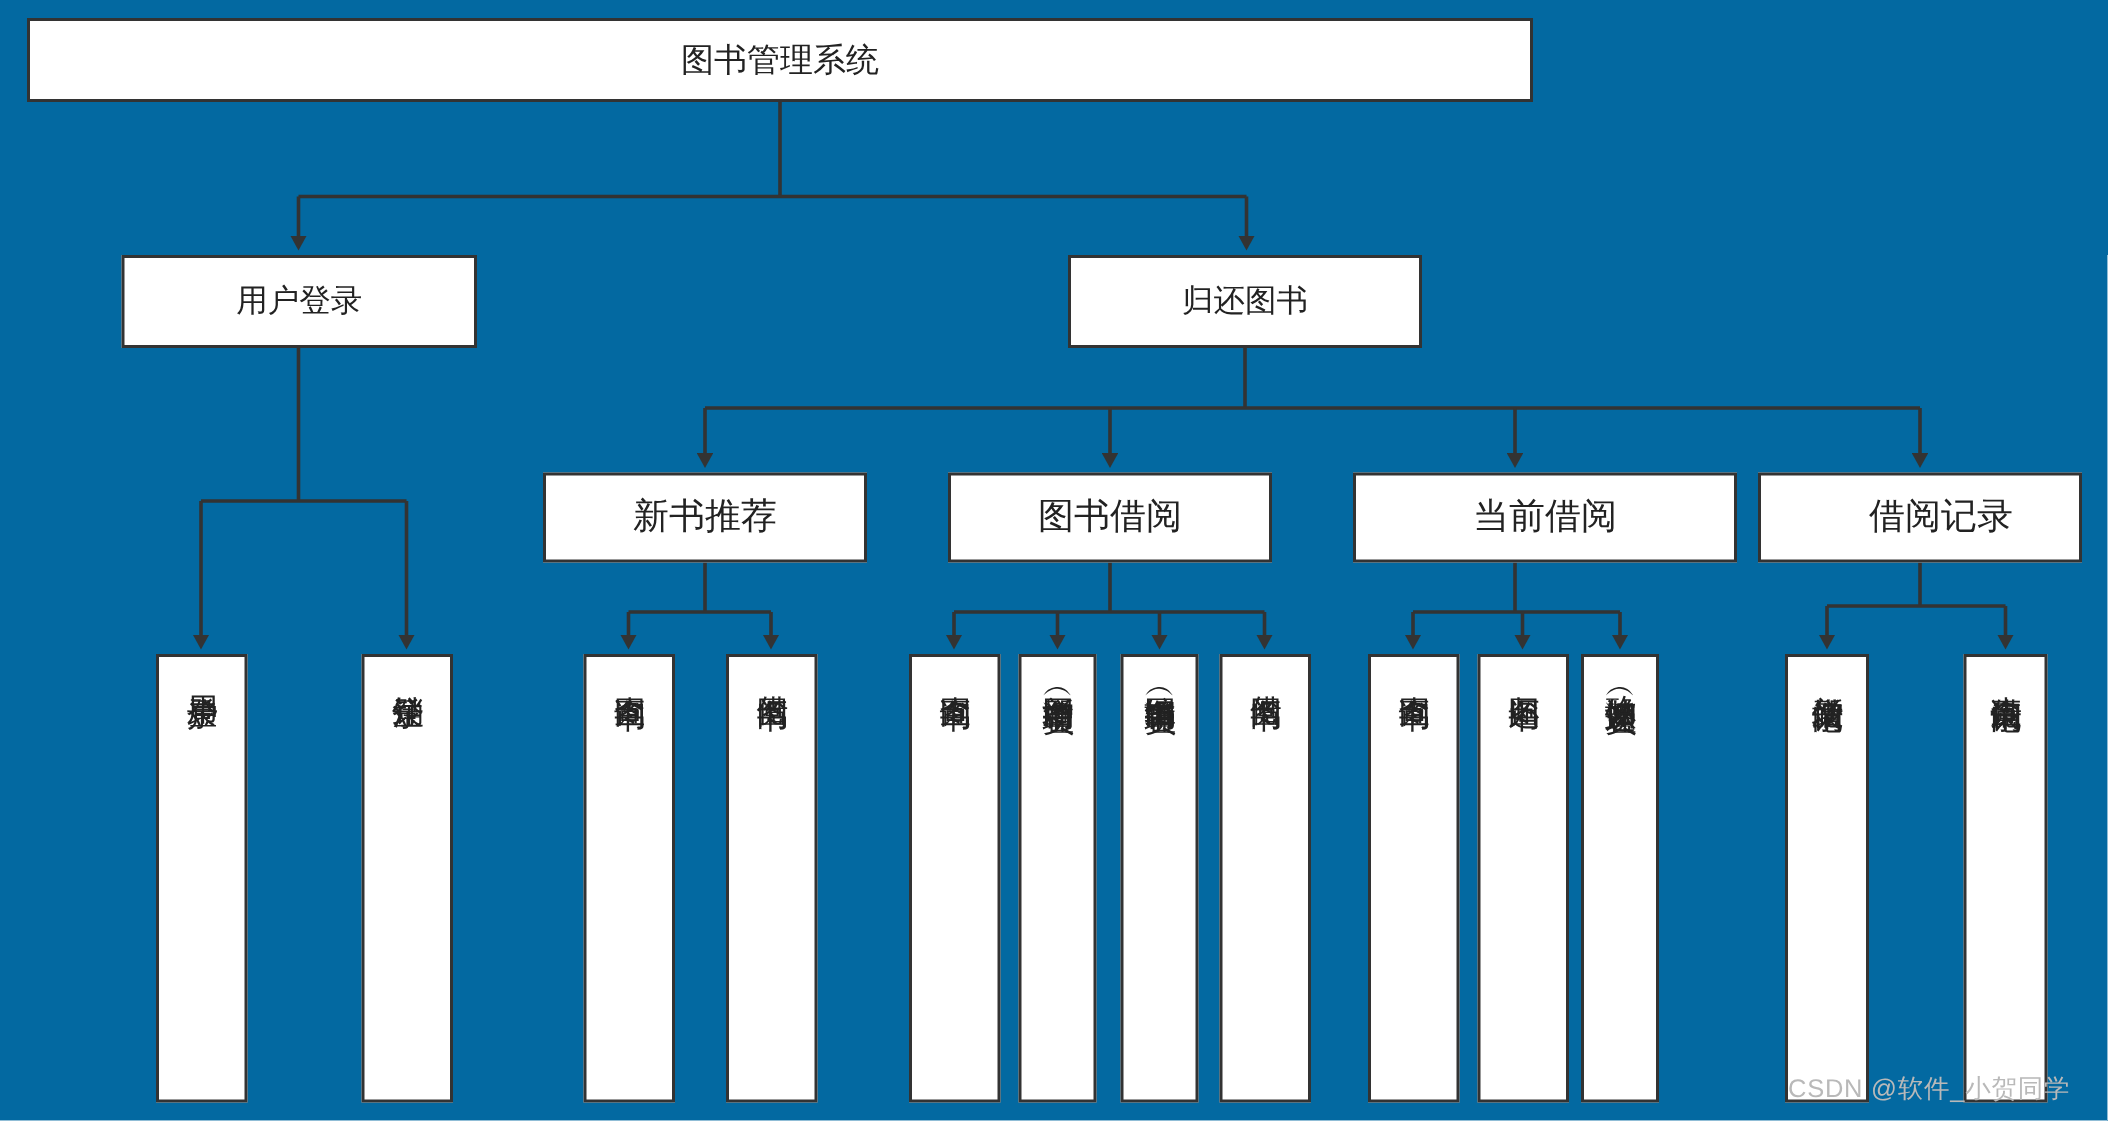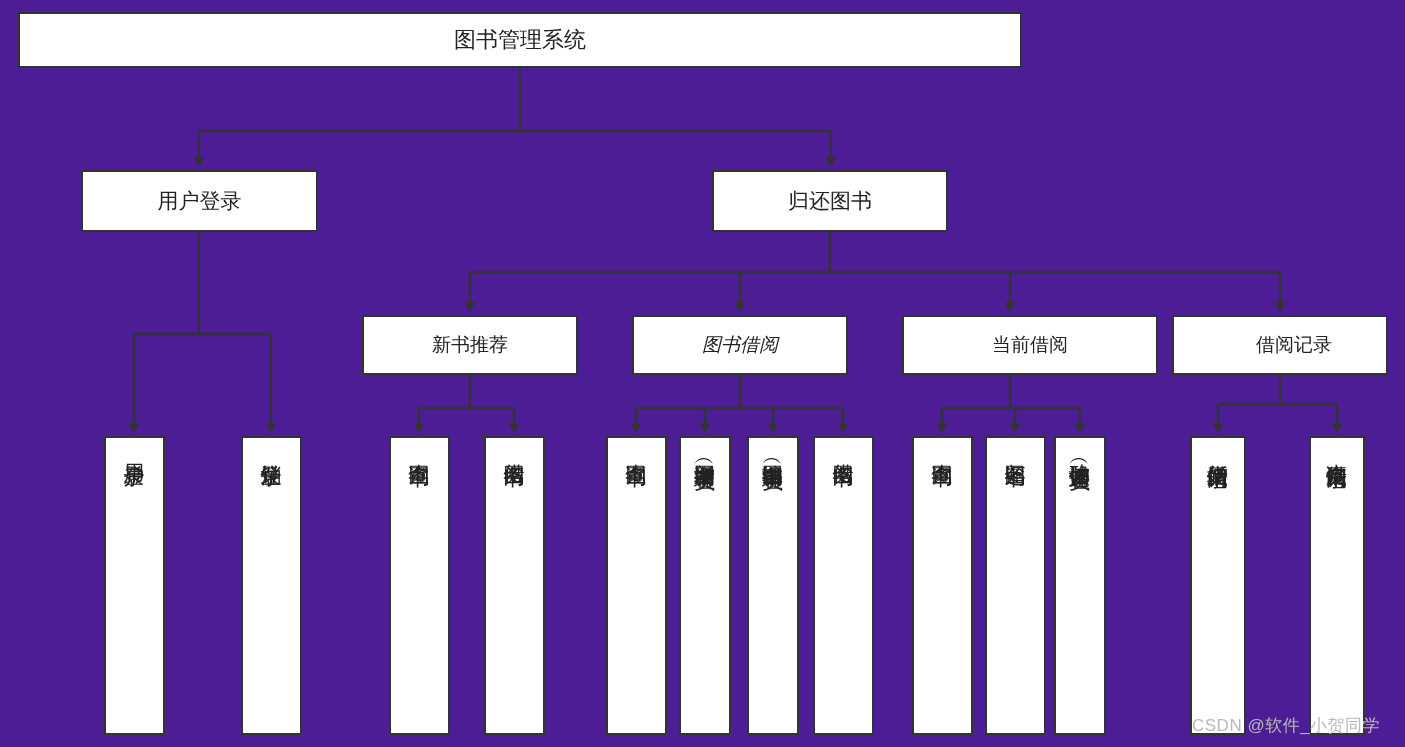--- a/index.html
+++ b/index.html
@@ -7,21 +7,21 @@
     padding: 0;
     background: #ffffff;
   }
   body {
     font-family: "Liberation Sans", "DejaVu Sans", sans-serif;
   }
   #canvas {
     position: relative;
     width: 1405px;
     height: 747px;
-    background: #4c1d95;
+    background: #0369a1;
     overflow: hidden;
   }
   #wires {
     position: absolute;
     left: 0;
     top: 0;
     width: 1405px;
     height: 747px;
   }
   .node {
@@ -35,21 +35,21 @@
     color: #222222;
     z-index: 2;
   }
   .node .lbl {
     line-height: 1.18;
     white-space: pre;
     text-align: center;
   }
   .node.root .lbl { font-size: 22px; }
   .node.lvl1 .lbl { font-size: 21px; }
-  .node.lvl2 .lbl { font-size: 19px; }
+  .node.lvl2 .lbl { font-size: 24px; }
   .node.leaf {
     align-items: flex-start;
     padding-top: 9px;
   }
   .node.leaf .lbl {
     font-size: 21px;
     writing-mode: vertical-rl;
     text-orientation: upright;
     letter-spacing: 1px;
     line-height: 1;
@@ -125,21 +125,21 @@
   <div class="node lvl1" style="left:81px;top:170px;width:237px;height:62px;">
     <span class="lbl">用户登录</span>
   </div>
   <div class="node lvl1" style="left:712px;top:170px;width:236px;height:62px;">
     <span class="lbl">归还图书</span>
   </div>
 
   <div class="node lvl2" style="left:362px;top:315px;width:216px;height:60px;">
     <span class="lbl">新书推荐</span>
   </div>
-  <div class="node lvl2" style="left:632px;top:315px;width:216px;height:60px;font-style:italic;">
+  <div class="node lvl2" style="left:632px;top:315px;width:216px;height:60px;">
     <span class="lbl">图书借阅</span>
   </div>
   <div class="node lvl2" style="left:902px;top:315px;width:256px;height:60px;">
     <span class="lbl">当前借阅</span>
   </div>
   <div class="node lvl2" style="left:1172px;top:315px;width:216px;height:60px;padding-left:28px;">
     <span class="lbl">借阅记录</span>
   </div>
 
   <div class="node leaf" style="left:104px;top:436px;width:61px;height:299px;">

